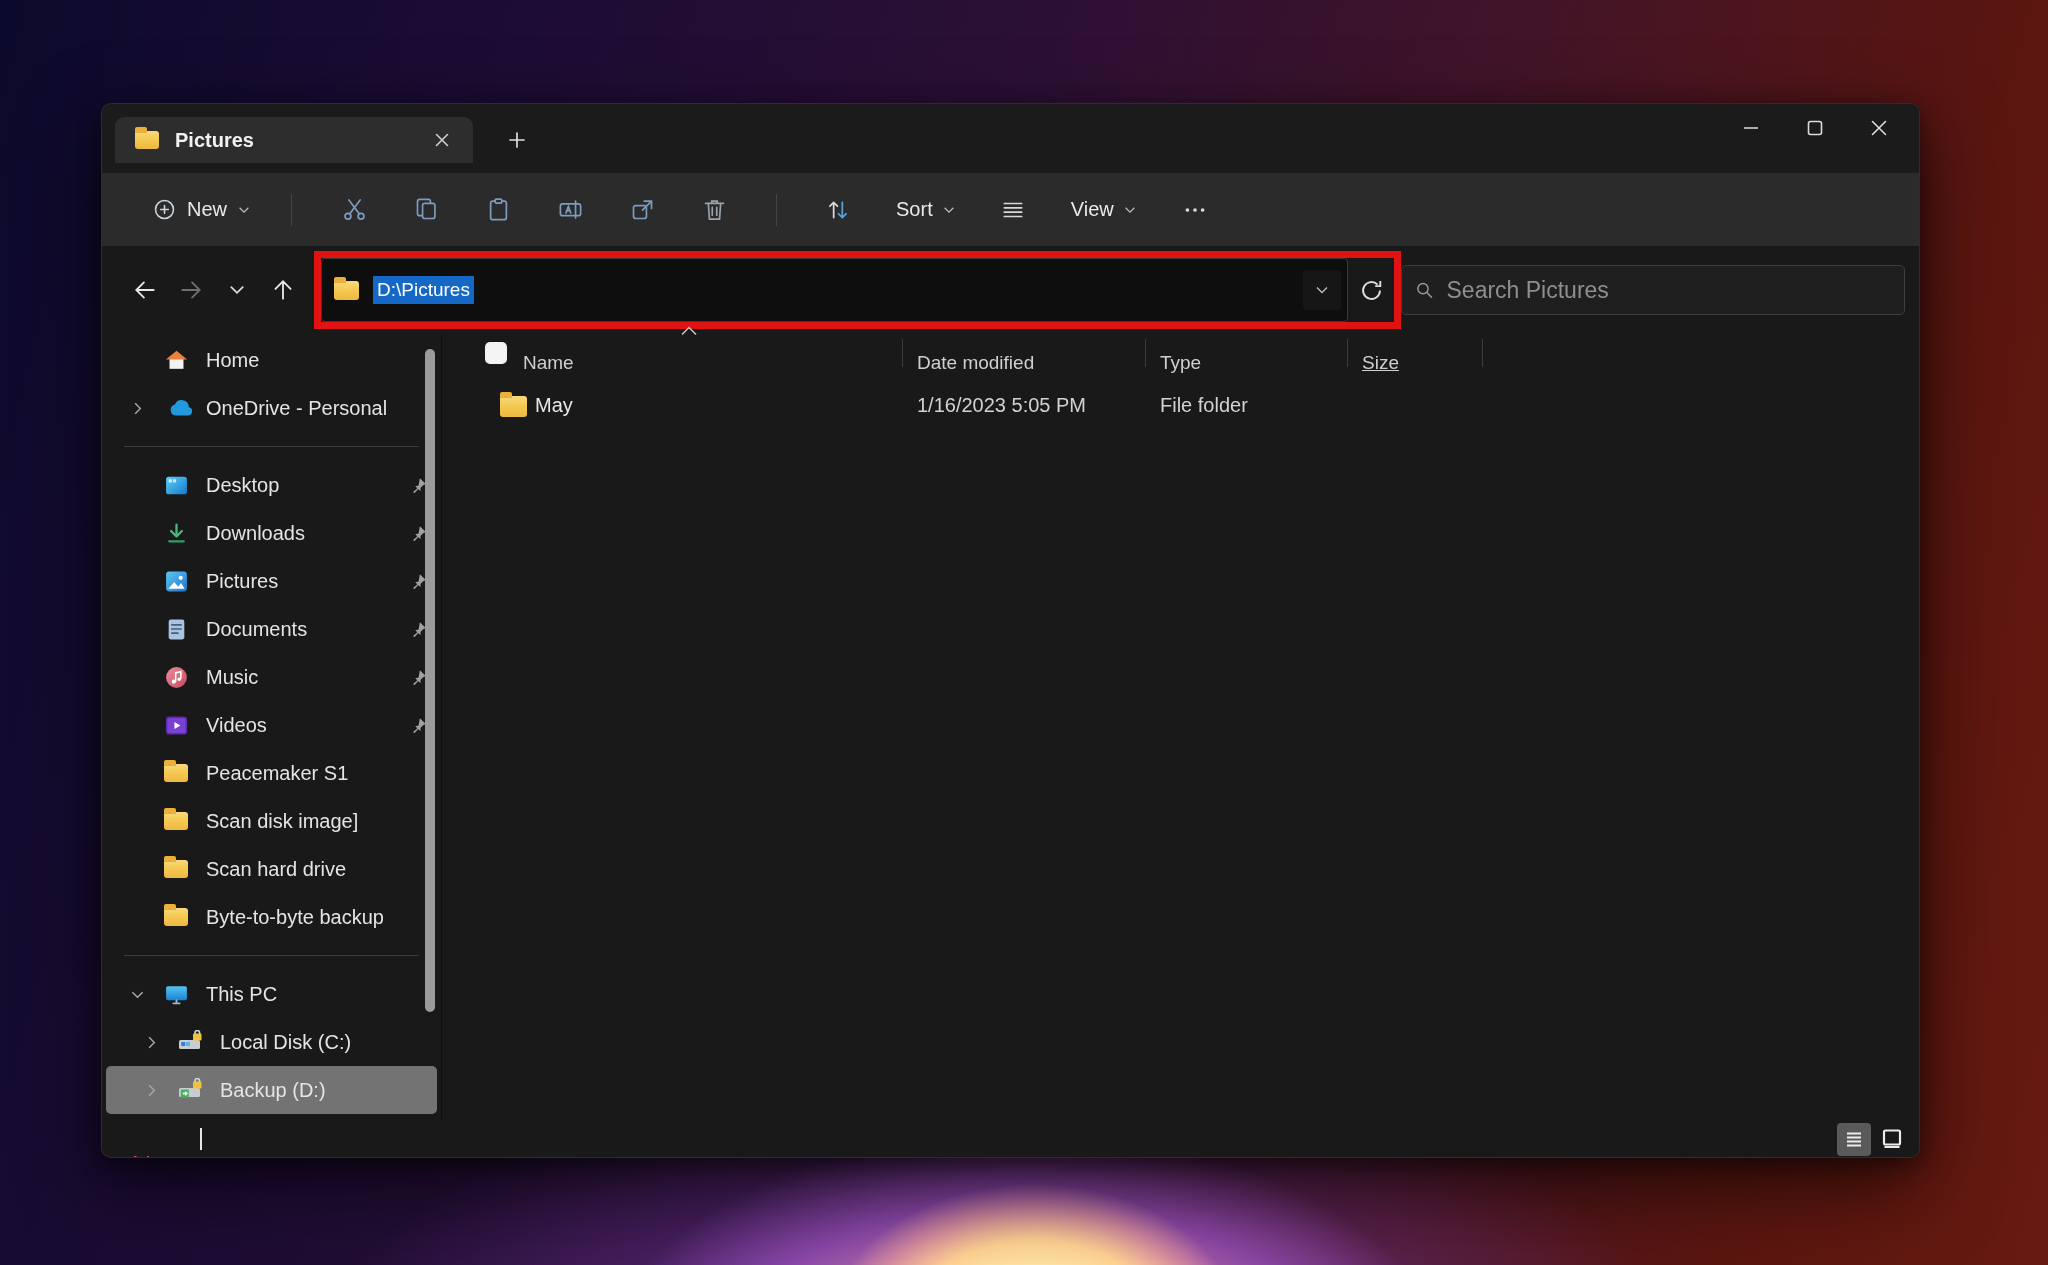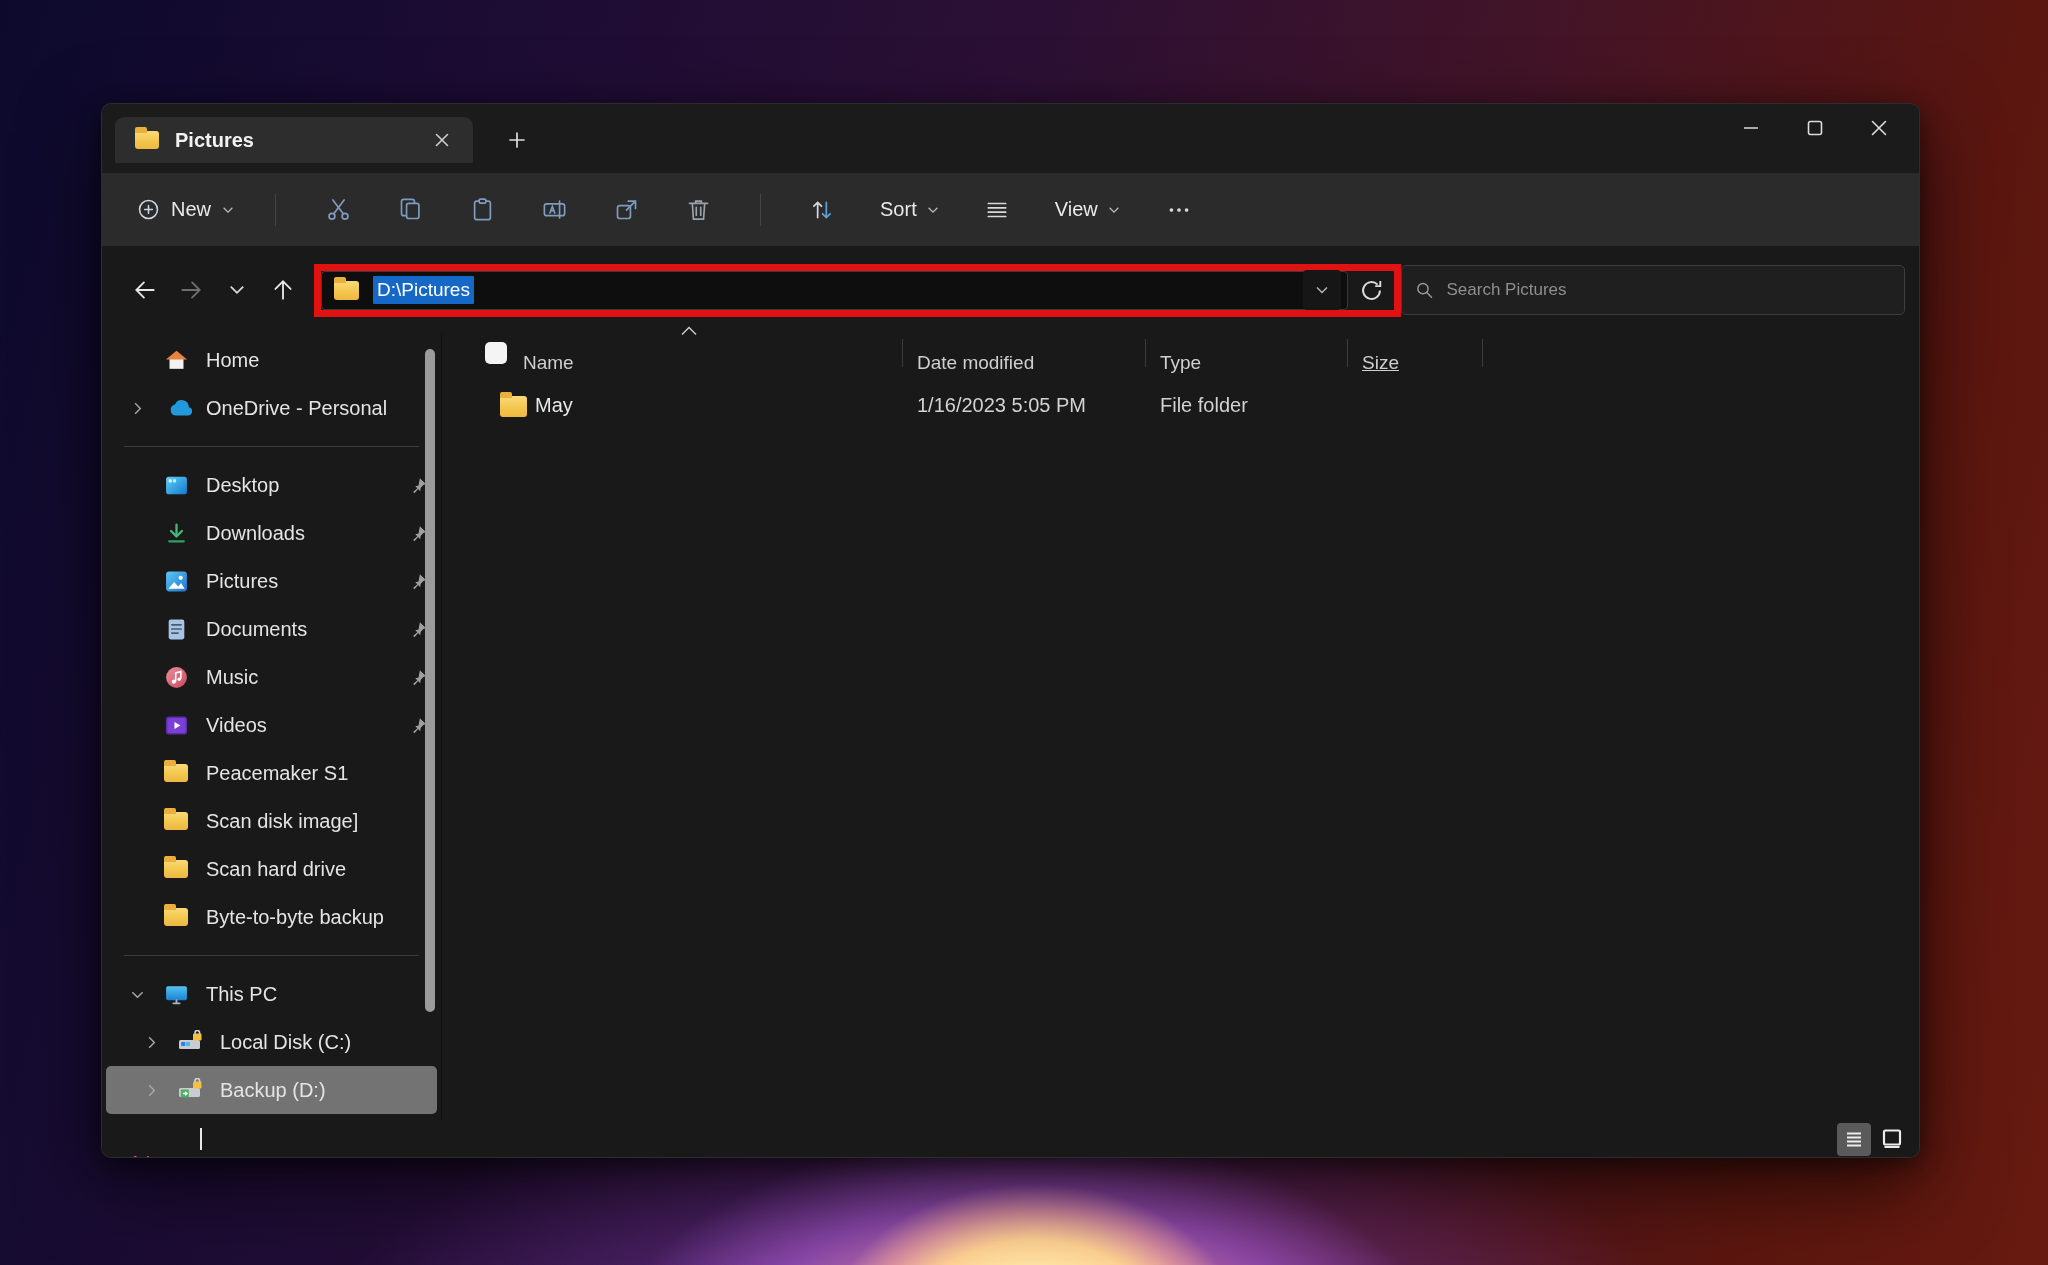--- a/index.html
+++ b/index.html
@@ -23,47 +23,47 @@
   .tab{
     margin:13px 0 0 13px; width:358px; height:46px; background:#2d2d2d;
     border-radius:9px 9px 0 0; display:flex; align-items:center; padding:0 14px 0 20px; cursor:default;
   }
   .tab .lbl{ font-size:20px; font-weight:bold; color:#f2f2f2; margin-left:16px; }
   .tab-close{ margin-left:auto; width:34px; height:30px; display:flex; align-items:center; justify-content:center; border-radius:5px; }
   .newtab{ width:44px; height:40px; margin:16px 0 0 22px; display:flex; align-items:center; justify-content:center; border-radius:6px; }
   .caption-btns{ position:absolute; right:8px; top:0; height:52px; display:flex; }
   .cap{ width:64px; height:48px; display:flex; align-items:center; justify-content:center; }
   
-  .toolbar{ height:73px; background:#2b2b2b; display:flex; align-items:center; padding:0 24px 0 20px; flex:none; }
+  .toolbar{ height:73px; background:#2b2b2b; display:flex; align-items:center; padding:0 24px 0 36px; flex:none; }
   .tb-pill{ display:flex; align-items:center; gap:10px; padding:9px 14px; border-radius:6px; }
   .tb-pill .lbl{ font-size:20px; color:#e9e9e9; }
   .tb-div{ width:1px; height:32px; background:#454545; margin:0 26px; }
   .tb-btn{ width:48px; height:48px; display:flex; align-items:center; justify-content:center; border-radius:6px; margin:0 12px; }
   .tb-group{ display:flex; align-items:center; gap:9px; padding:9px 12px; border-radius:6px; margin:0 10px; }
   .tb-group .lbl{ font-size:20px; color:#e9e9e9;margin-left:36px; }
   
   .navrow{ height:88px; background:#191919; display:flex; align-items:center; padding:0 14px 0 20px; flex:none; position:relative; }
   .nav-btn{ width:46px; height:44px; display:flex; align-items:center; justify-content:center; border-radius:6px; flex:none; }
   .red-box{
-    border:7px solid #e11212; margin-left:8px; height:53px; flex:none;
+    border:7px solid #e11212; margin-left:8px; height:78px; flex:none;
     display:flex; align-items:stretch; background:#191919; width:1087px;
   }
   .addr{
     flex:1; background:#0e0e0e; border:1px solid #3a3a3a; border-radius:4px;
     display:flex; align-items:center; padding:0 6px 0 12px; min-width:0;
   }
   .addr-sel{ margin-left:14px; background:#1668c7; color:#fff; font-size:19px; padding:3px 4px; border-radius:1px; }
   .addr-chev{ margin-left:auto; width:38px; height:40px; display:flex; align-items:center; justify-content:center; border-radius:4px; background:#161616; }
   .refresh-btn{ width:46px; display:flex; align-items:center; justify-content:center; }
   .searchbox{
     margin-left:auto; width:509px; height:50px; background:#1f1f1f; border:1px solid #3e3e3e; border-radius:5px;
     display:flex; align-items:center; padding:0 12px; gap:12px;
   }
   .searchbox input{
-    background:transparent; border:none; outline:none; color:#cfcfcf; font-size:17px; width:100%;
+    background:transparent; border:none; outline:none; color:#cfcfcf; font-size:23px; width:100%;
     font-family:"Liberation Sans","DejaVu Sans",sans-serif;
   }
   .searchbox input::placeholder{ color:#8f8f8f; }
   
   .bodyrow{ flex:1; display:flex; min-height:0; }
   .sidebar{ width:339px; flex:none; position:relative; padding-top:2px; overflow:hidden; }
   .side-item{
     height:48px; display:flex; align-items:center; padding:0 10px 0 24px; margin:0 4px; border-radius:5px; cursor:default;
   }
   .side-item .chev{ width:34px; flex:none; display:flex; align-items:center; }

